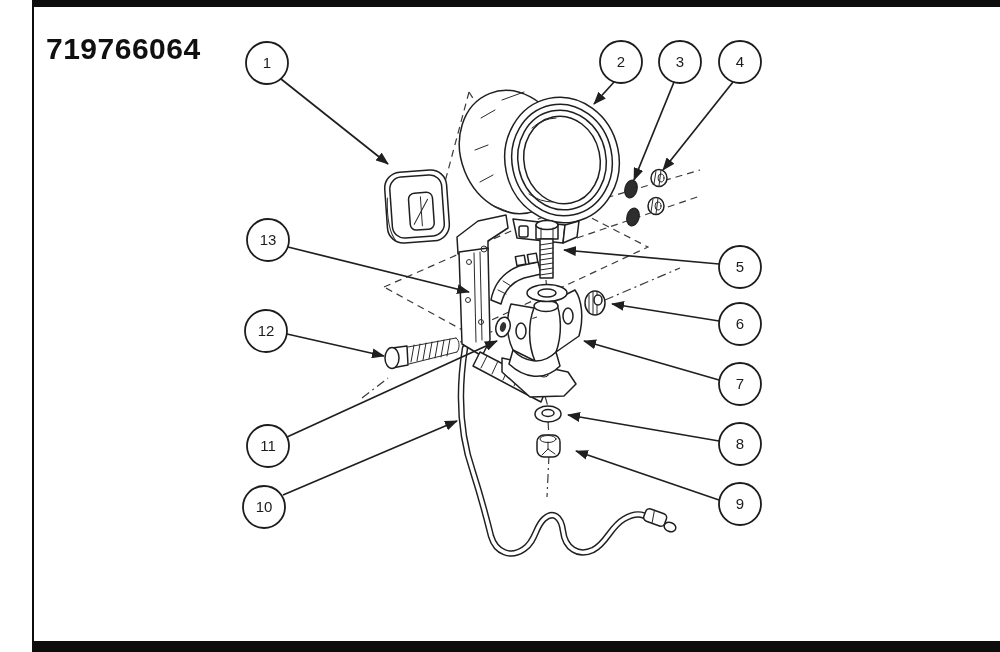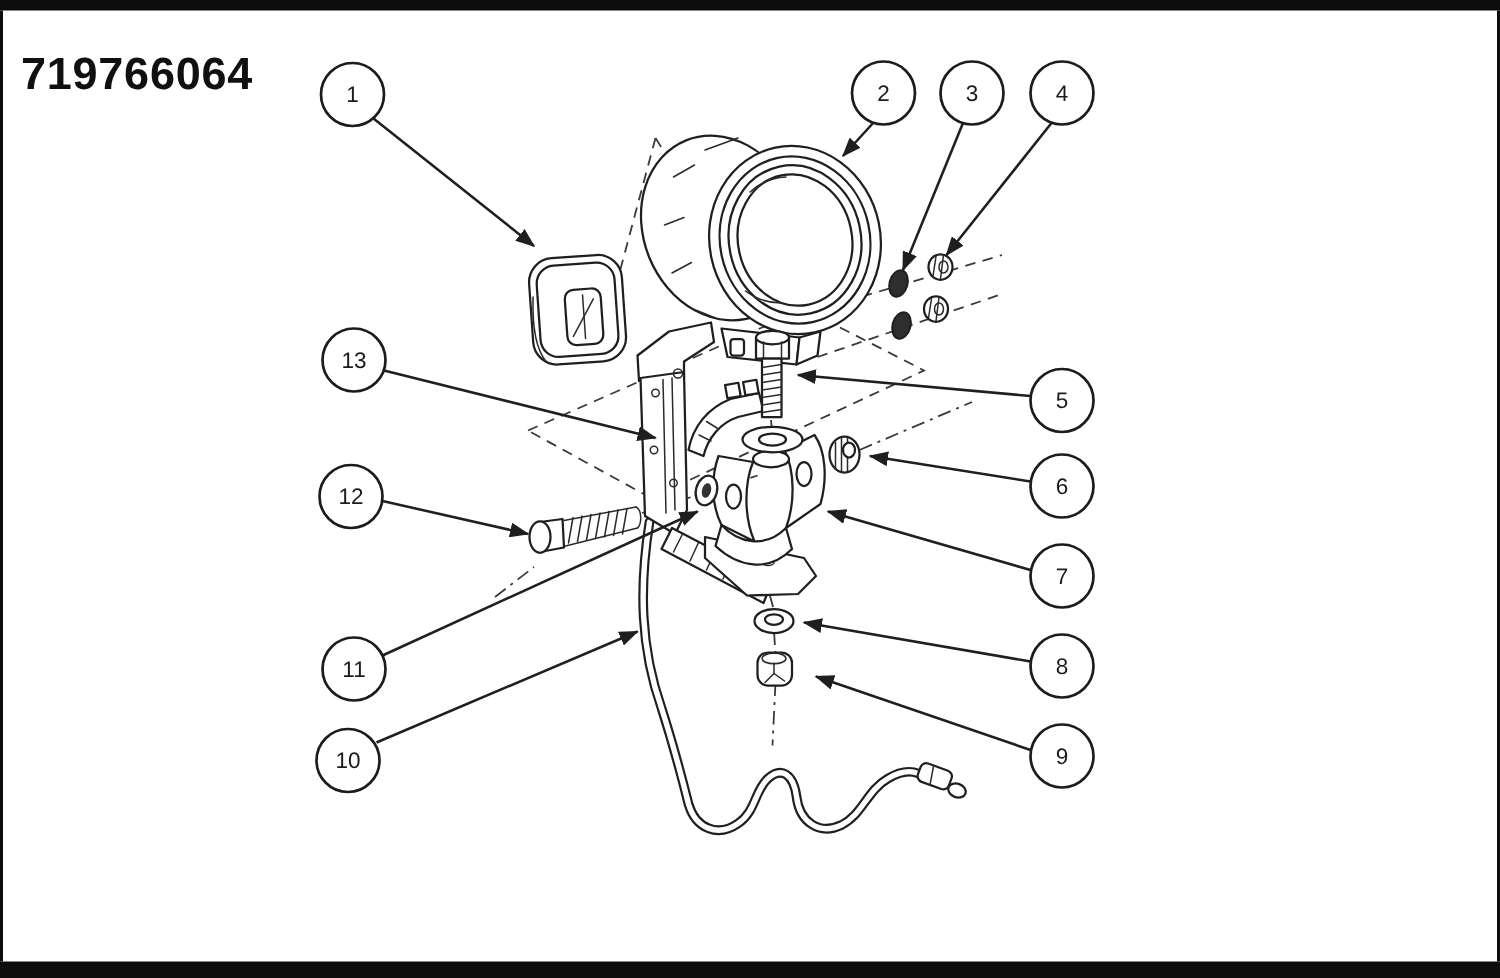--- a/index.html
+++ b/index.html
@@ -1,20 +1,20 @@
 <!DOCTYPE html>
 <html><head>
 <meta charset="utf-8">
 <style>
   html,body{margin:0;padding:0;}
   body{
     width:1000px;height:652px;position:relative;overflow:hidden;
     background:#ffffff;font-family:"Liberation Sans",sans-serif;
   }
-  #stage{position:absolute;inset:0;}
+  #stage{position:absolute;inset:0;margin-left:32px;}
   svg{display:block;}
   .balloon circle{fill:#ffffff;stroke:#1c1c1c;stroke-width:1.8;}
   .balloon text{
     fill:#1c1c1c;font-size:15px;font-family:"Liberation Sans",sans-serif;
     text-anchor:middle;
   }
   .ln-thin{stroke:#2a2a2a;stroke-width:1;fill:none;stroke-linecap:round;}
   .part{fill:#ffffff;stroke:#1f1f1f;stroke-width:1.5;stroke-linejoin:round;}
   .dash{stroke:#3a3a3a;stroke-width:1.2;fill:none;stroke-dasharray:7 5;}
   .dashdot{stroke:#3a3a3a;stroke-width:1.2;fill:none;stroke-dasharray:9 4 2 4;}

